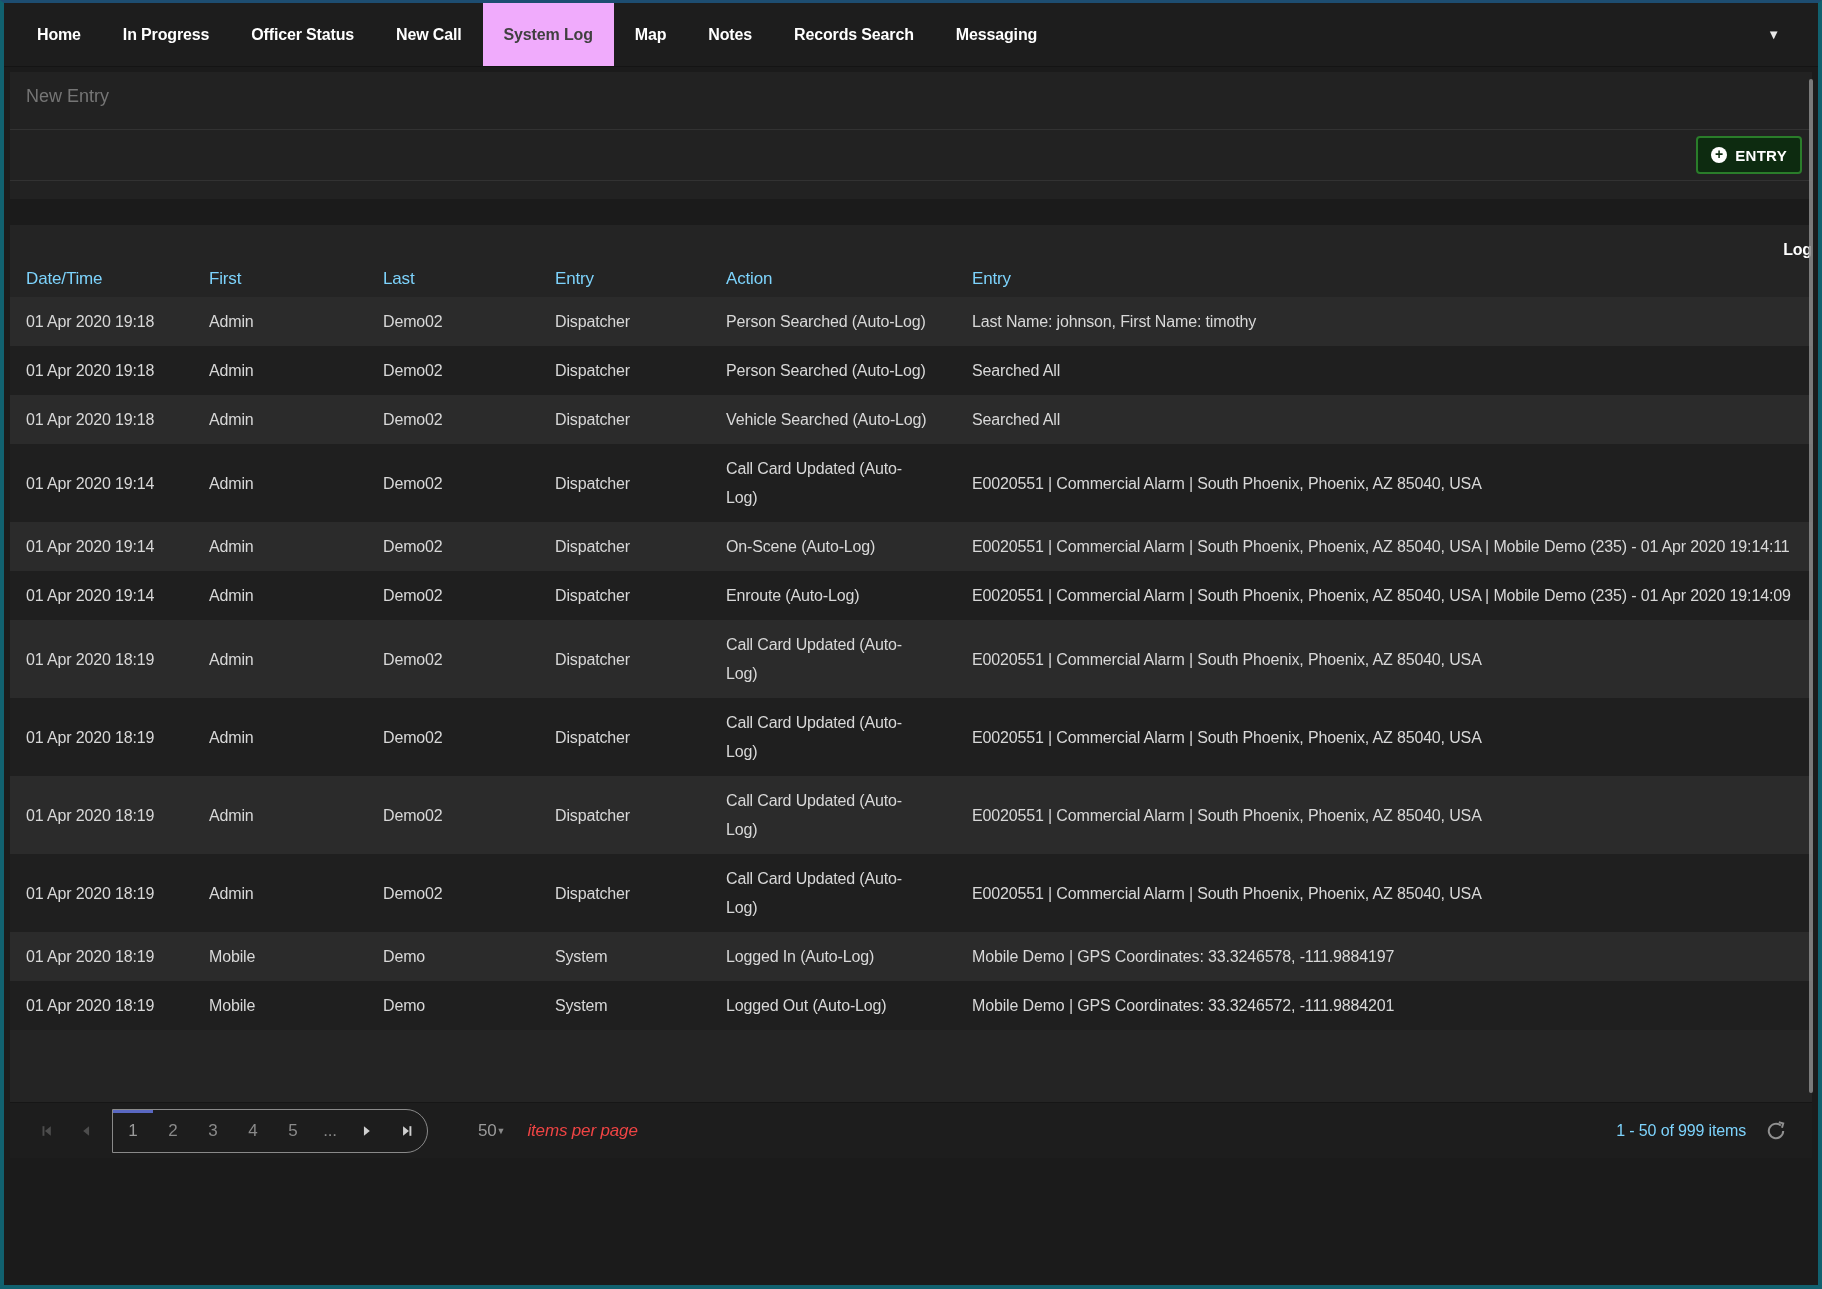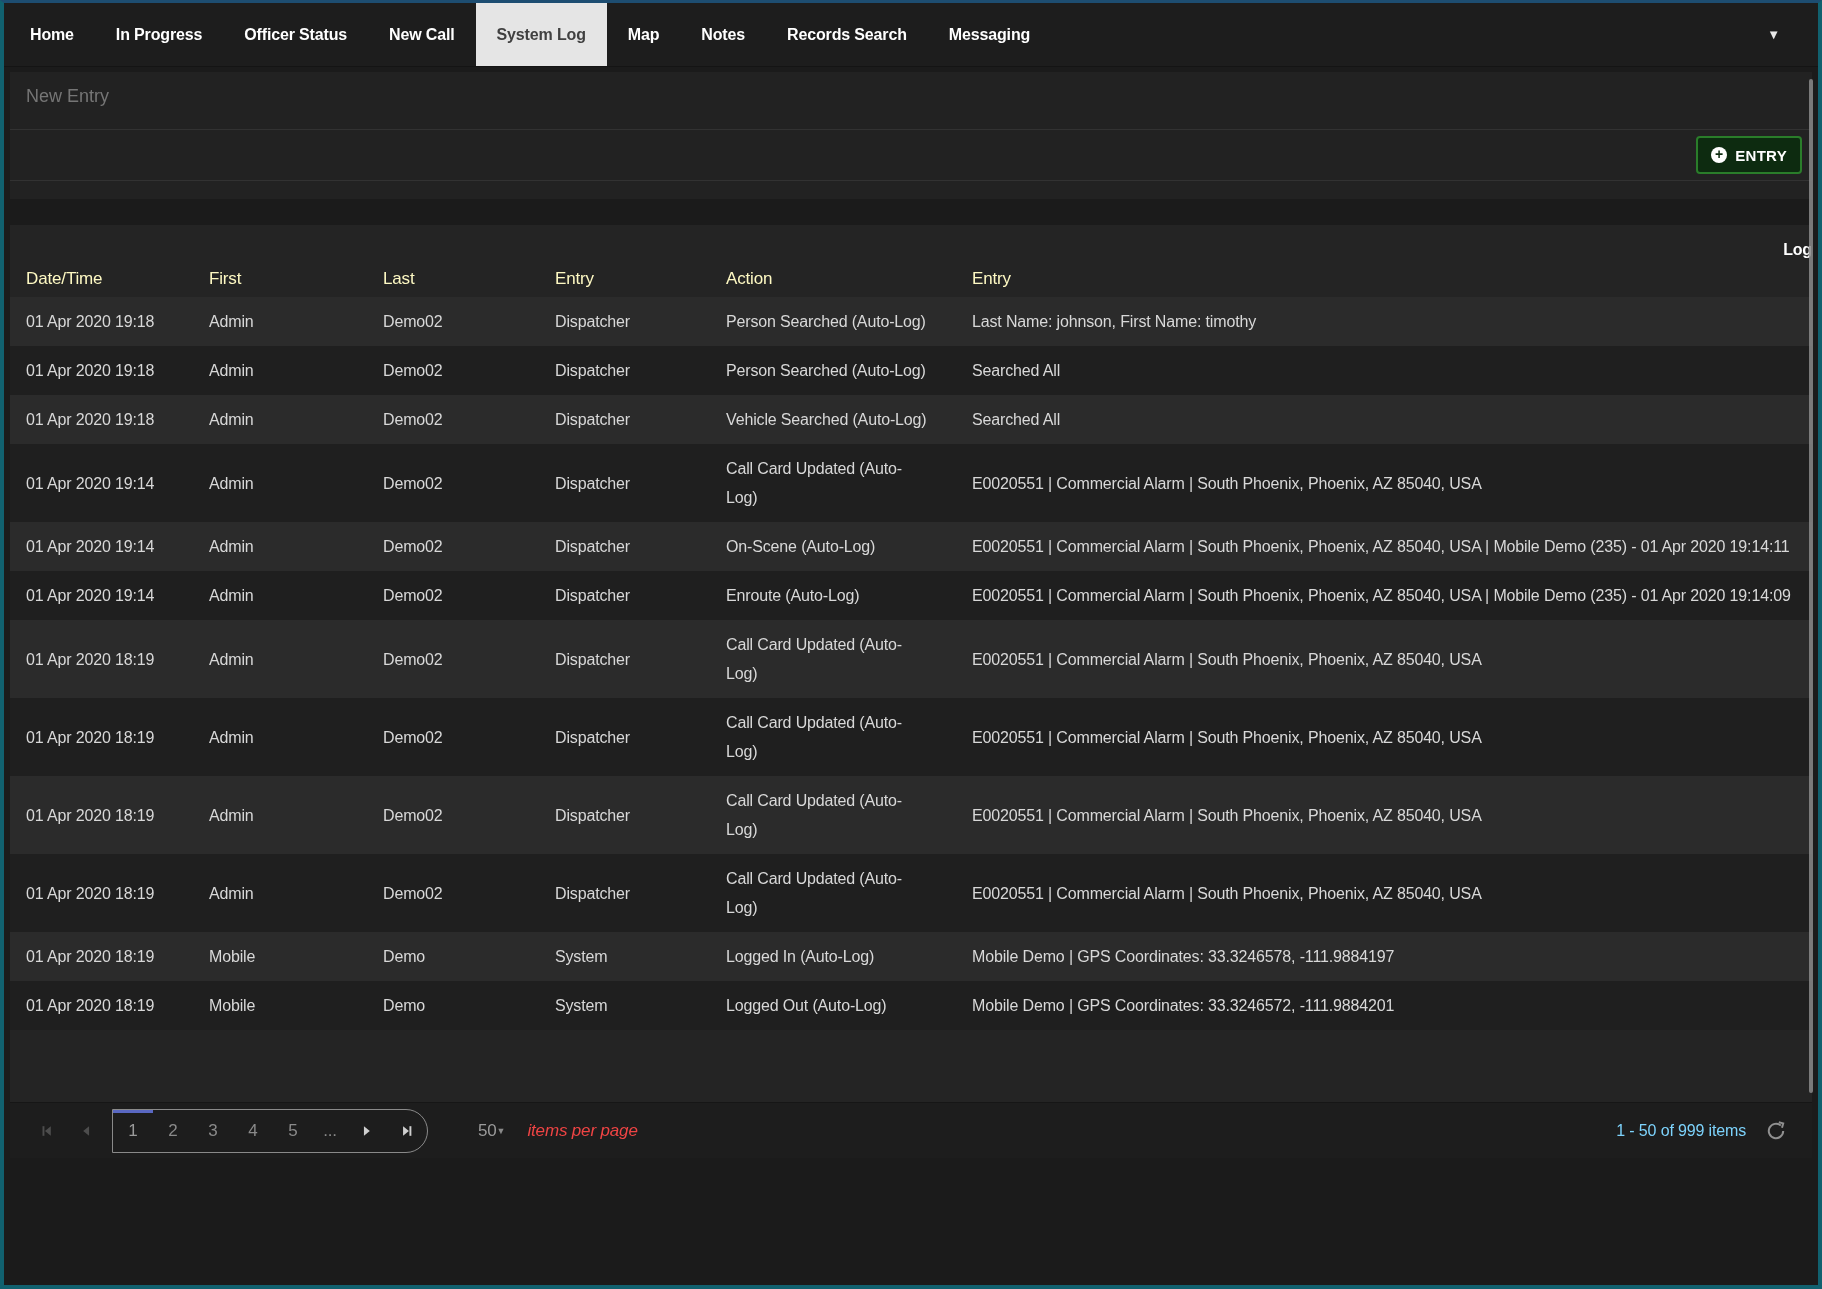--- a/index.html
+++ b/index.html
@@ -11,28 +11,28 @@
     background:#1b1b1b;
     border-top:3px solid #1d4d71;
     border-left:4px solid #11616f;
     border-right:4px solid #11616f;
     border-bottom:4px solid #11616f;
   }
 
   
   .nav{
     height:64px; display:flex; align-items:stretch;
-    background:#1d1d1d; padding-left:5px;
+    background:#1d1d1d; padding-left:12px;
     border-bottom:1px solid #141414;
   }
   .tab{
     display:flex; align-items:center; padding:0 21px;
     color:#ffffff; font-size:16px; font-weight:bold; cursor:pointer; white-space:nowrap;
   }
-  .tab.active{ background:#e5e5e5; color:#404040; }
+  .tab.active{ background:#f0abfc; color:#404040; }
   .nav-caret{
     margin-left:auto; display:flex; align-items:center; padding-right:38px;
     color:#e8e8e8; font-size:13px; cursor:pointer;
   }
 
   
   .entry-panel{ margin:5px 6px 0 6px; background:#222222; }
   .entry-input{
     display:block; width:100%; height:57px; resize:none;
     background:transparent; border:none; outline:none;
@@ -65,21 +65,21 @@
   }
   .log-title{
     height:36px; padding:16px 0 0 26px;
     color:#ffffff; font-size:16px; font-weight:bold;text-align:right;
   }
   table{ width:100%; border-collapse:collapse; table-layout:fixed; }
   col.c1{width:183px} col.c2{width:174px} col.c3{width:172px}
   col.c4{width:171px} col.c5{width:246px} col.c6{width:auto}
   th{
     height:36px; text-align:left; vertical-align:middle;
-    padding:0 16px; font-weight:normal; font-size:17px; color:#fef9c3;
+    padding:0 16px; font-weight:normal; font-size:17px; color:#7dd3fc;
     white-space:nowrap; overflow:hidden; cursor:pointer;
   }
   td{
     padding:10px 16px; font-size:16px; line-height:29px; color:#d8d8d8;
     vertical-align:middle; overflow:hidden;
   }
   td.action{ white-space:pre-line; }
   td.entry-cell{ white-space:nowrap; }
   tr.alt{ background:#2b2b2b; }
   tr.base{ background:#1f1f1f; }

